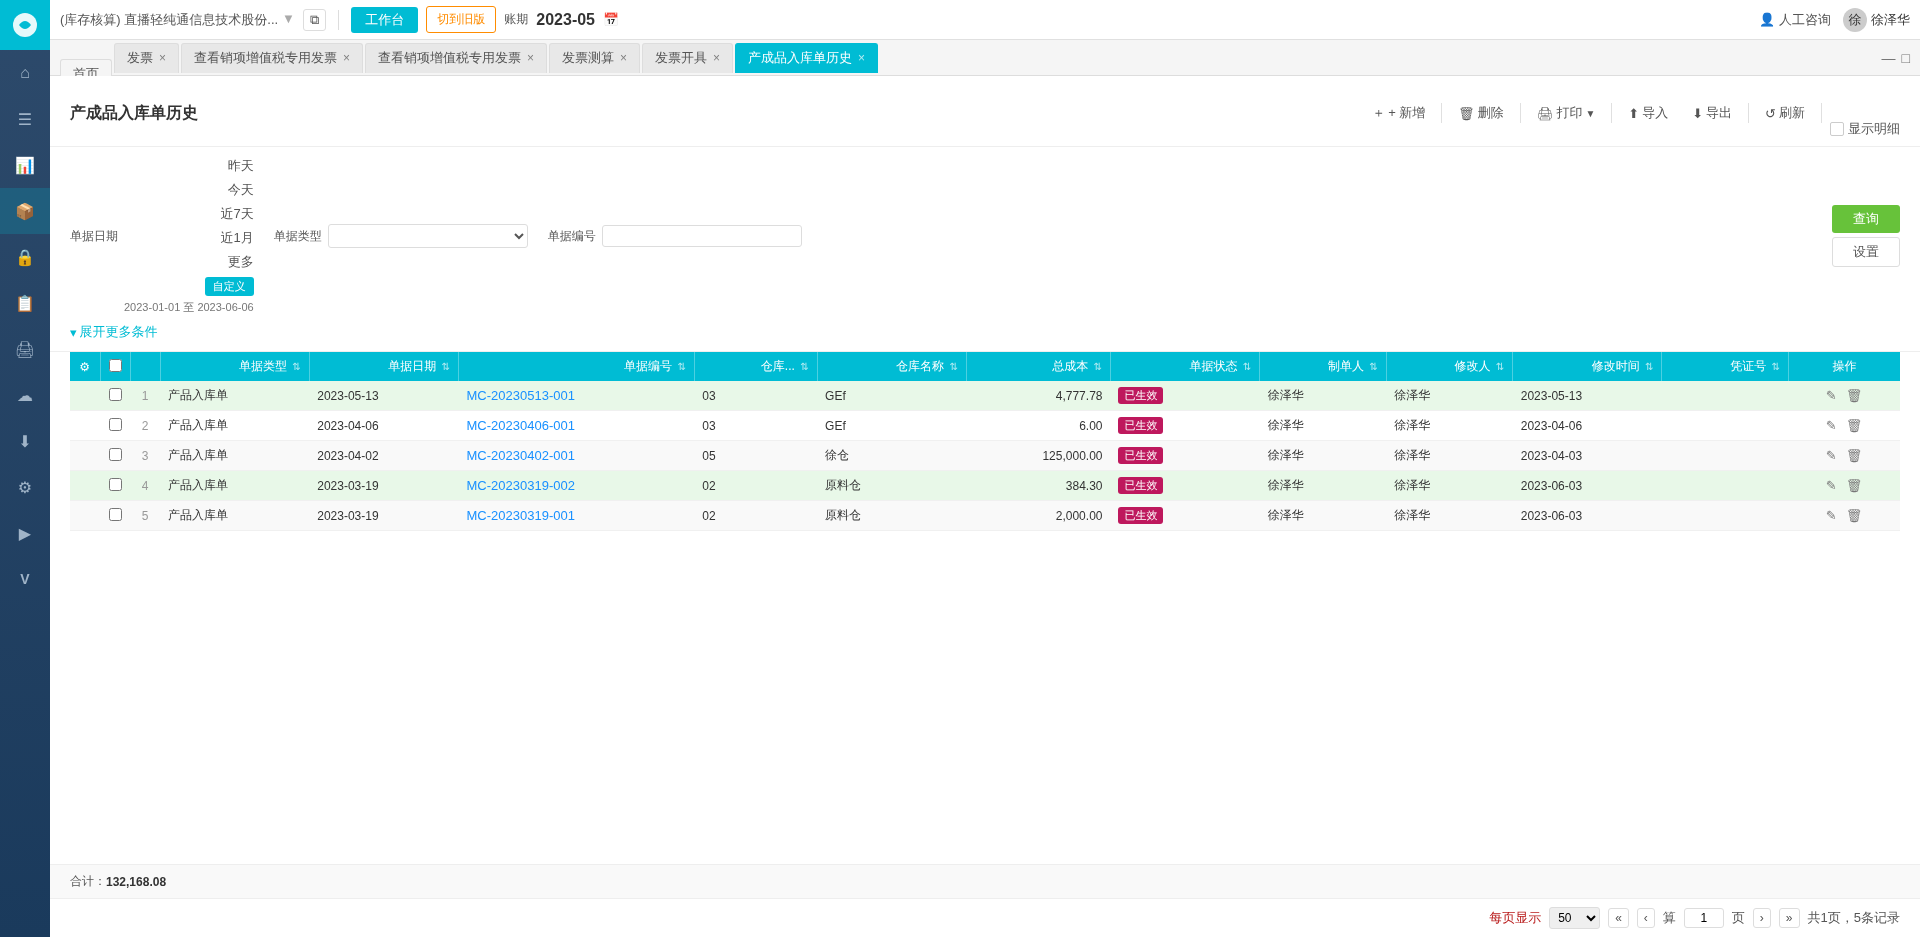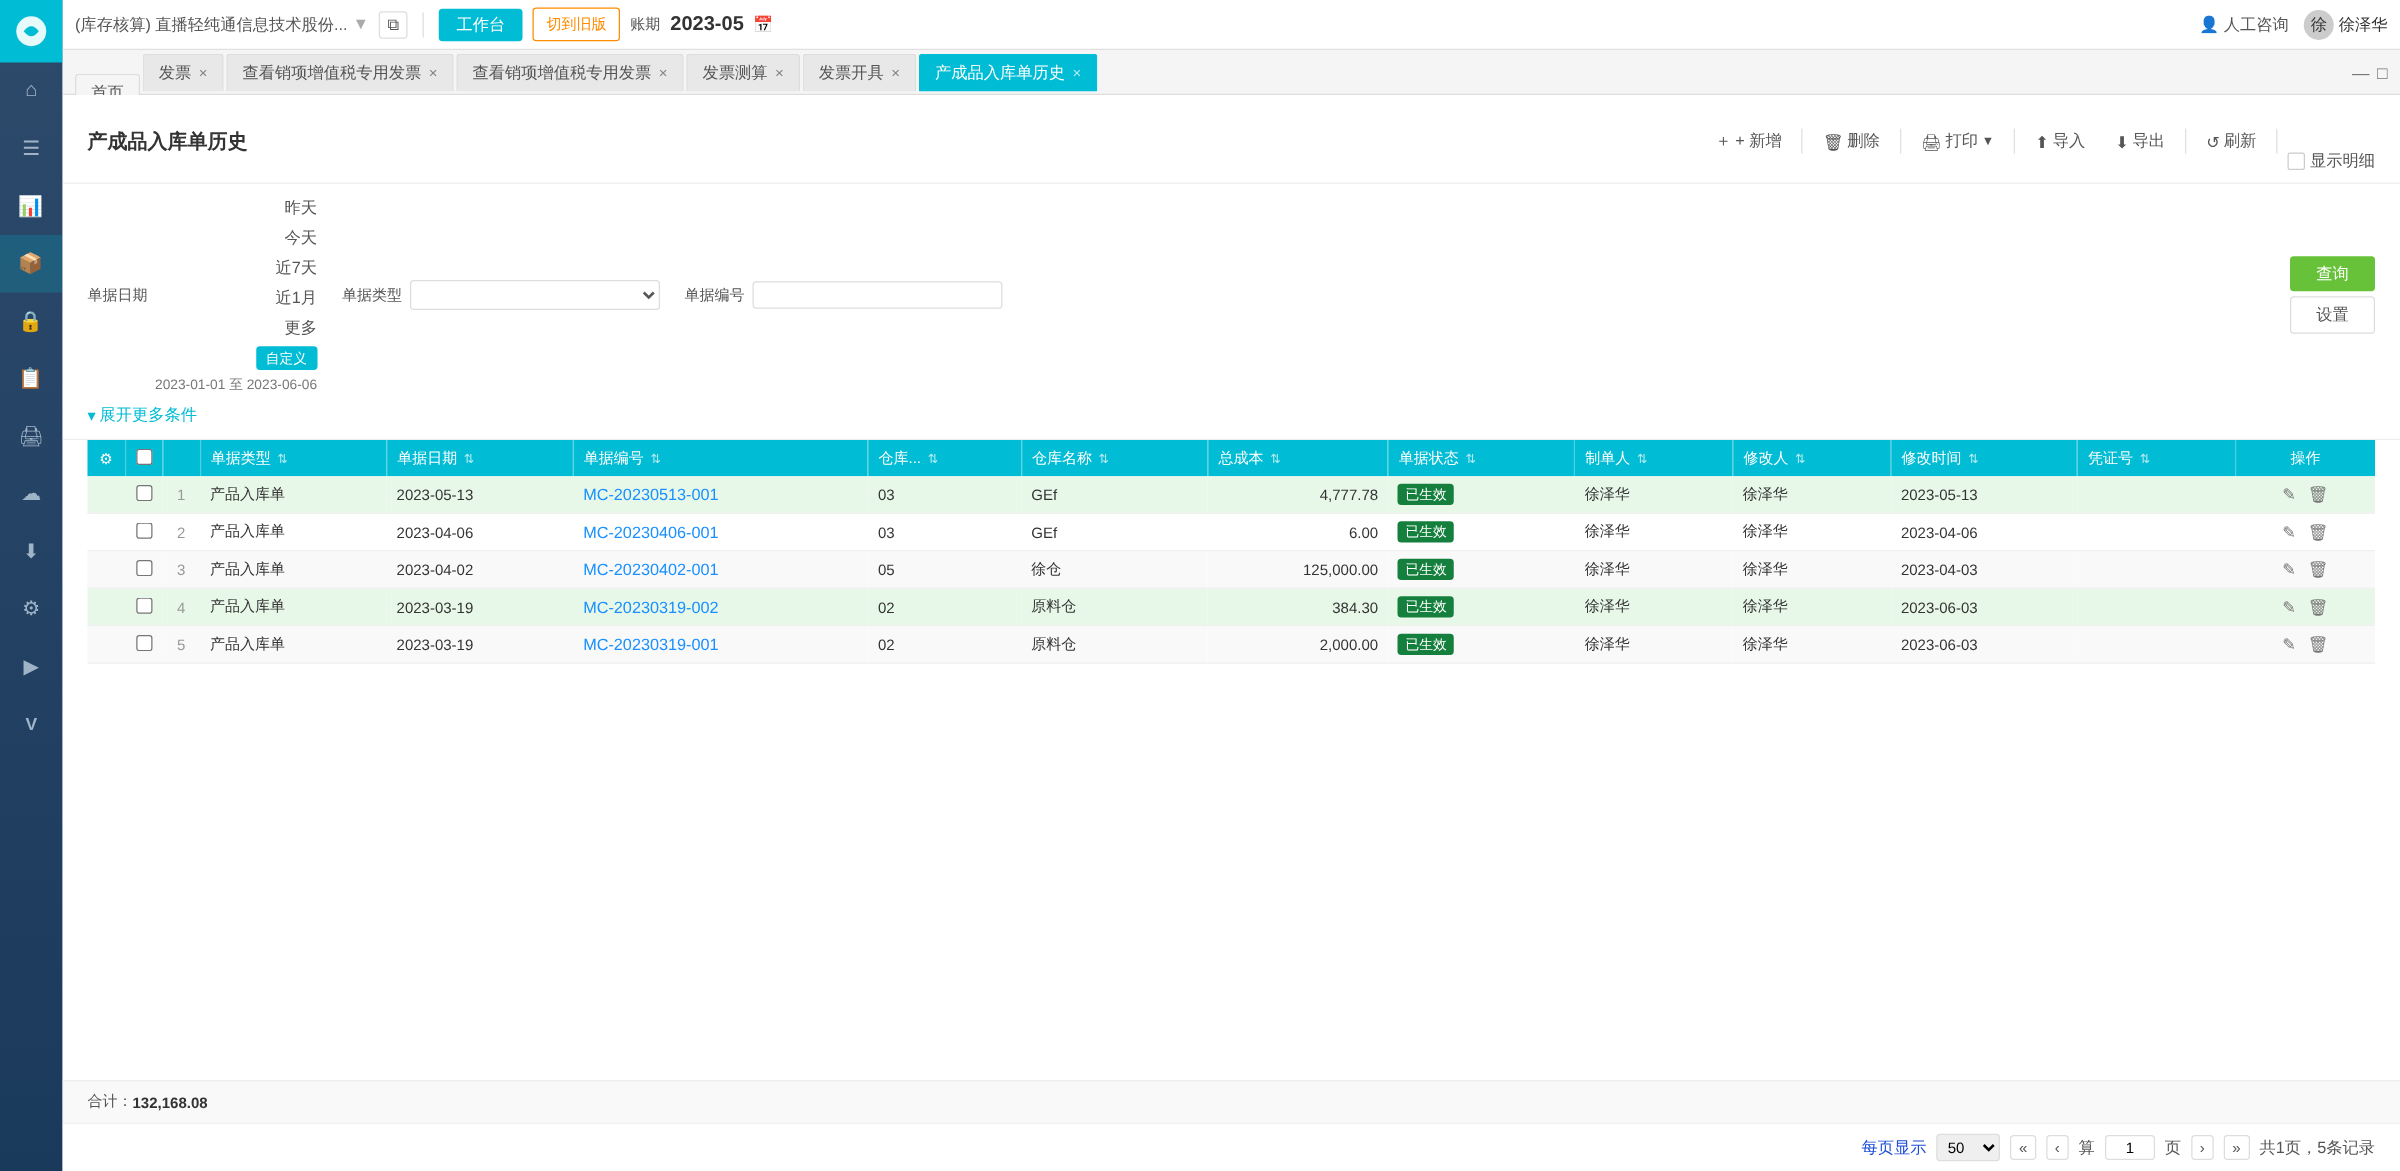--- a/index.html
+++ b/index.html
@@ -59,44 +59,44 @@
     .search-input { border: 1px solid #ddd; border-radius: 3px; padding: 3px 6px; font-size: 12px; width: 200px; }
     .query-btn { background: #67c23a; color: #fff; border: none; border-radius: 3px; padding: 5px 20px; cursor: pointer; font-size: 13px; }
     .set-btn { background: #fff; color: #555; border: 1px solid #ddd; border-radius: 3px; padding: 5px 20px; cursor: pointer; font-size: 13px; }
     .expand-btn { display: flex; align-items: center; gap: 3px; color: #00bcd4; cursor: pointer; font-size: 12px; border: none; background: none; }
     .search-date-group { display: flex; flex-direction: column; gap: 2px; }
 
     
     .table-container { flex: 1; overflow: auto; padding: 0 20px; }
     table { width: 100%; border-collapse: collapse; font-size: 12px; }
     thead tr { background: #00bcd4; color: #fff; }
-    thead th { padding: 6px 8px; text-align: left; white-space: nowrap; border-right: 1px solid rgba(255,255,255,0.3); font-weight: normal; font-size: 12px; }
+    thead th { padding: 6px 8px; text-align: right; white-space: nowrap; border-right: 1px solid rgba(255,255,255,0.3); font-weight: normal; font-size: 12px; }
     thead th:last-child { border-right: none; }
     tbody tr { border-bottom: 1px solid #f0f0f0; }
     tbody tr:nth-child(odd) { background: #f9f9f9; }
     tbody tr.highlighted { background: #e8f8e8; }
     tbody td { padding: 6px 8px; color: #333; white-space: nowrap; font-size: 12px; }
     .link-cell { color: #1890ff; cursor: pointer; text-decoration: none; }
-    .status-badge { background: #15803d; color: #fff; border-radius: 3px; padding: 1px 6px; font-size: 11px; display: inline-block; }
+    .status-badge { background: #be185d; color: #fff; border-radius: 3px; padding: 1px 6px; font-size: 11px; display: inline-block; }
     .row-num { color: #999; text-align: center; }
     .checkbox-col { width: 30px; text-align: center; }
     .action-col { text-align: center; }
     .action-btn { background: none; border: none; cursor: pointer; color: #777; font-size: 13px; padding: 0 3px; }
     .settings-icon-col { width: 30px; text-align: center; }
     th.sortable { cursor: pointer; }
     .sort-arrows { font-size: 10px; margin-left: 2px; opacity: 0.7; }
 
     
     .table-footer { padding: 8px 20px; background: #f9f9f9; border-top: 1px solid #eee; display: flex; align-items: center; }
     .total-label { color: #555; font-size: 12px; }
     .total-value { color: #333; font-weight: bold; font-size: 12px; }
 
     
     .pagination { padding: 8px 20px; background: #fff; border-top: 1px solid #eee; display: flex; align-items: center; justify-content: flex-end; gap: 8px; font-size: 12px; }
-    .page-size-label { color: #1d4ed8; text-align: center; }
+    .page-size-label { color: #b91c1c; text-align: center; }
     .page-size-select { border: 1px solid #ddd; border-radius: 3px; padding: 2px 4px; font-size: 12px; }
     .page-nav-btn { background: none; border: 1px solid #ddd; border-radius: 3px; padding: 2px 6px; cursor: pointer; color: #555; font-size: 12px; }
     .page-nav-btn:disabled { opacity: 0.4; cursor: not-allowed; }
     .page-input { width: 40px; border: 1px solid #ddd; border-radius: 3px; padding: 2px 4px; text-align: center; font-size: 12px; }
     .page-total { color: #555; }
 
     .show-details-label { display: flex; align-items: center; gap: 4px; font-size: 12px; color: #555; cursor: pointer; margin-top: 32px; }
     .checkbox { width: 14px; height: 14px; border: 1px solid #ccc; border-radius: 2px; display: inline-block; }
   </style>
 </head>

